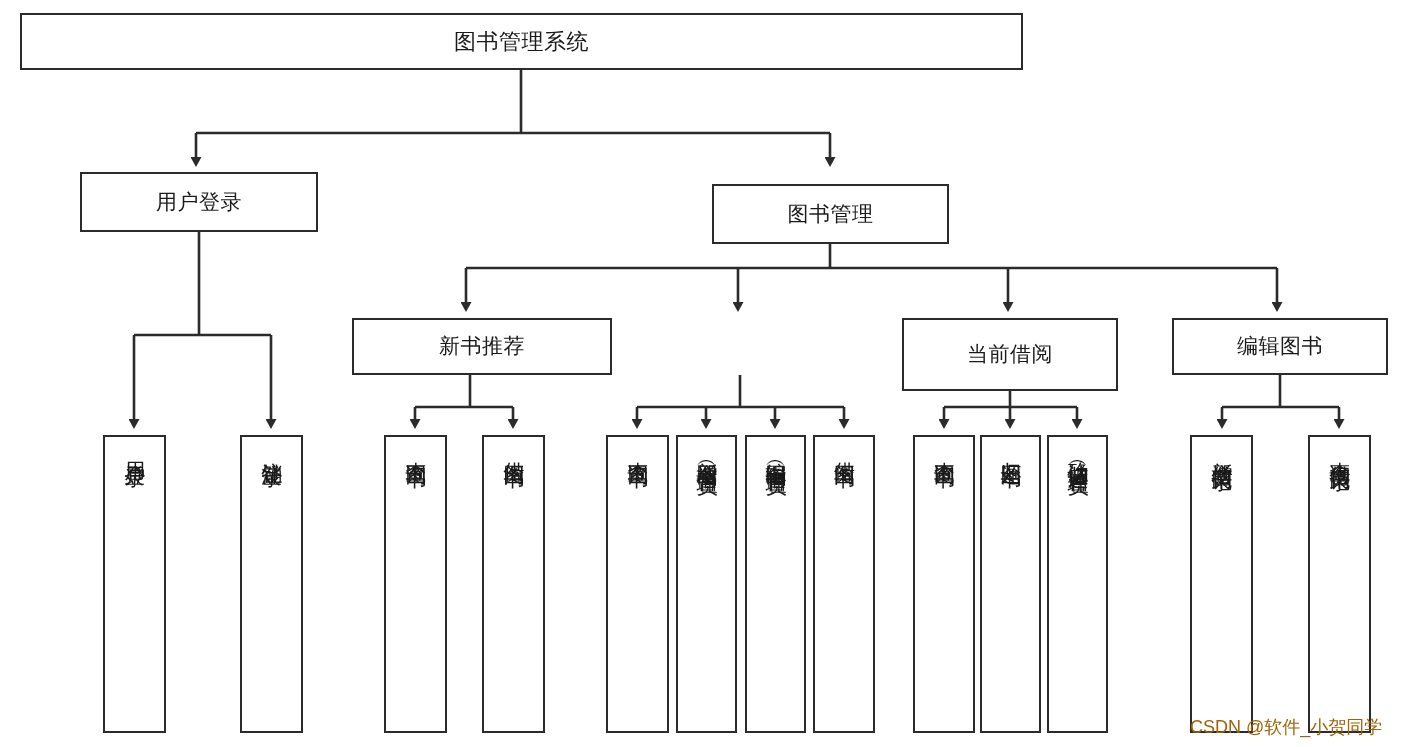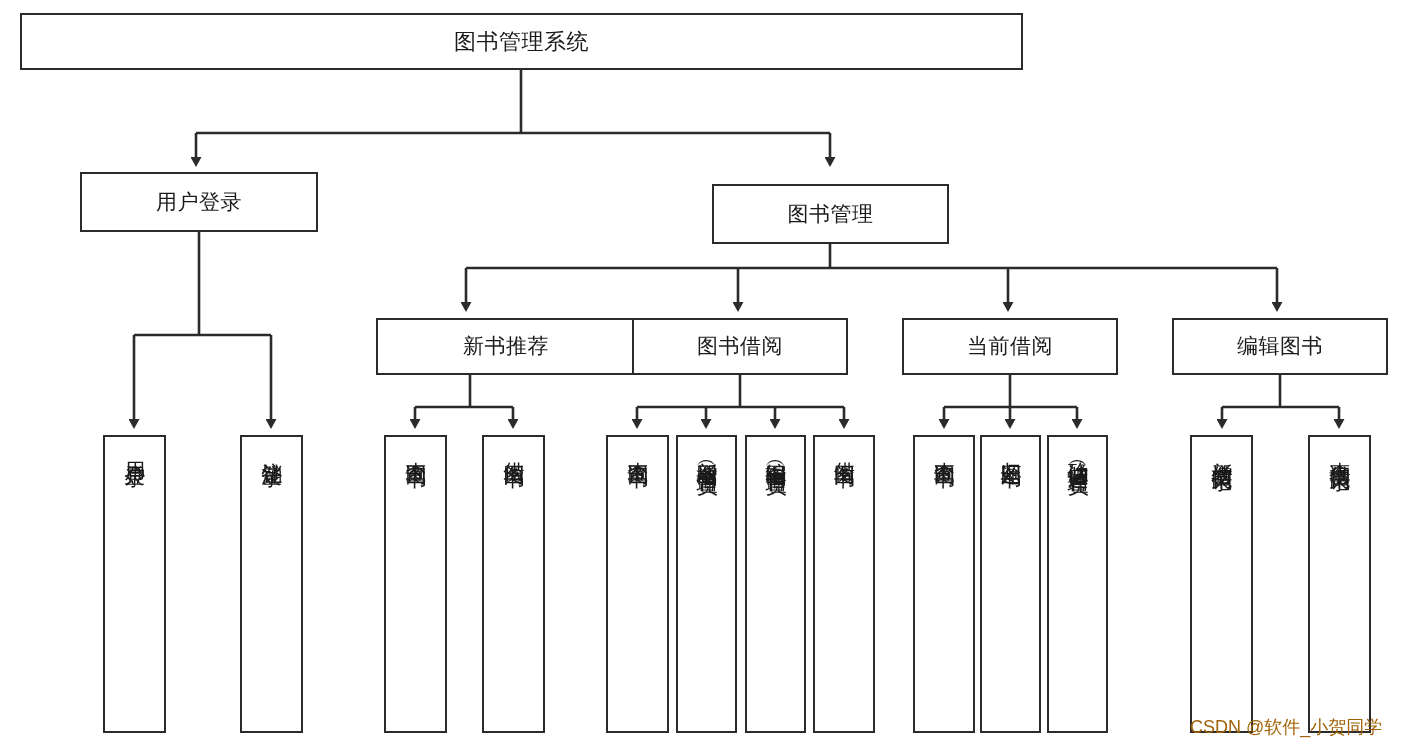--- a/index.html
+++ b/index.html
@@ -130,27 +130,24 @@
     <span class="label">图书管理系统</span>
   </div>
 
   <div class="node horiz" style="left:80px; top:172px; width:238px; height:60px;">
     <span class="label">用户登录</span>
   </div>
   <div class="node horiz" style="left:712px; top:172px; width:237px; height:60px;margin-top:12px;">
     <span class="label">图书管理</span>
   </div>
 
-  <div class="node horiz" style="left:376px; top:318px; width:260px; height:57px;">
+  <div class="node horiz" style="left:352px; top:318px; width:260px; height:57px;">
     <span class="label">新书推荐</span>
   </div>
-  <div class="node horiz" style="left:632px; top:318px; width:216px; height:57px;">
-    <span class="label">图书借阅</span>
-  </div>
-  <div class="node horiz" style="left:902px; top:318px; width:216px; height:57px;">
+  <div class="node horiz" style="left:902px; top:318px; width:216px; height:73px;">
     <span class="label">当前借阅</span>
   </div>
   <div class="node horiz" style="left:1172px; top:318px; width:216px; height:57px;">
     <span class="label">编辑图书</span>
   </div>
 
   <div class="node vert" style="left:103px; top:435px; width:63px; height:298px;">
     <span class="label">用户登录</span>
   </div>
   <div class="node vert" style="left:240px; top:435px; width:63px; height:298px;">

